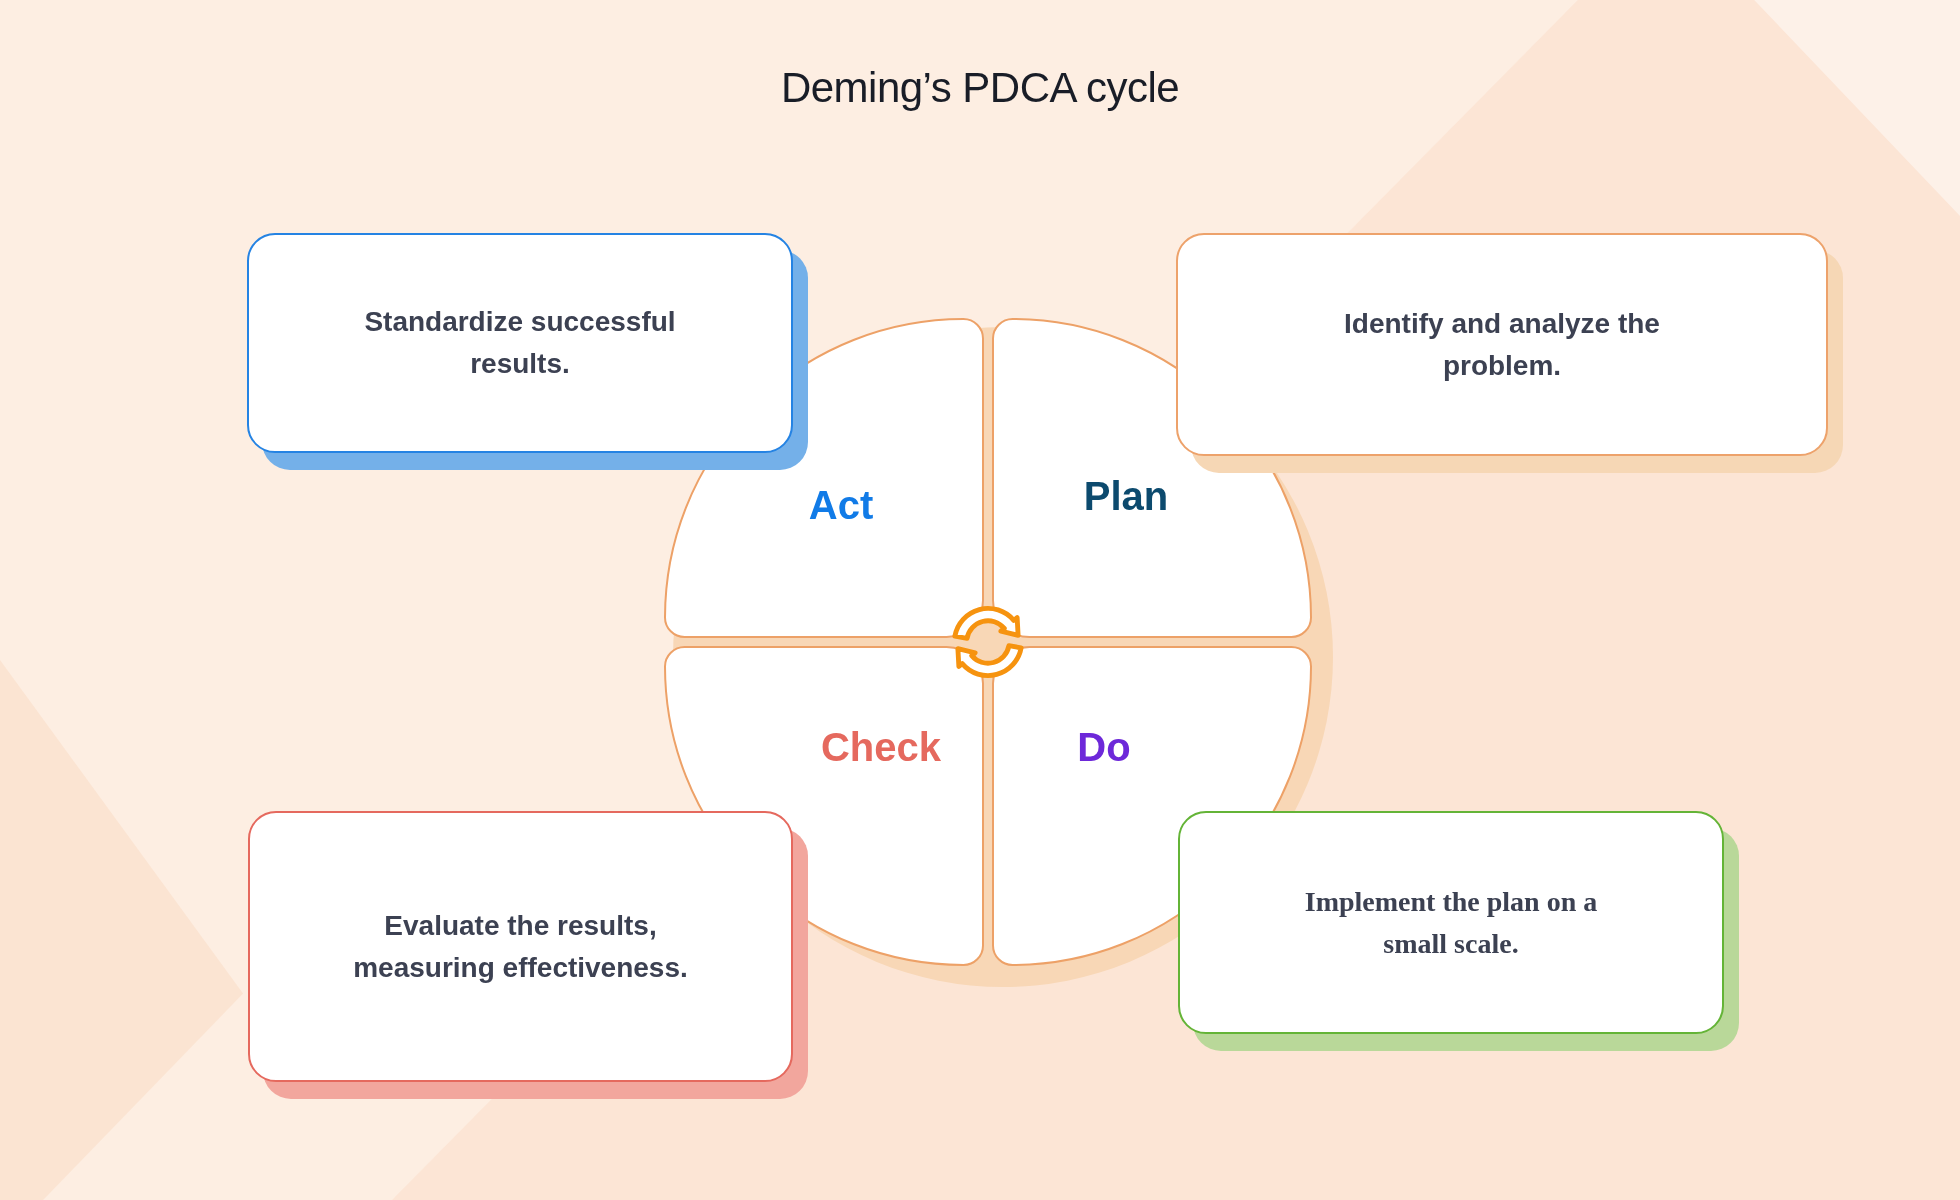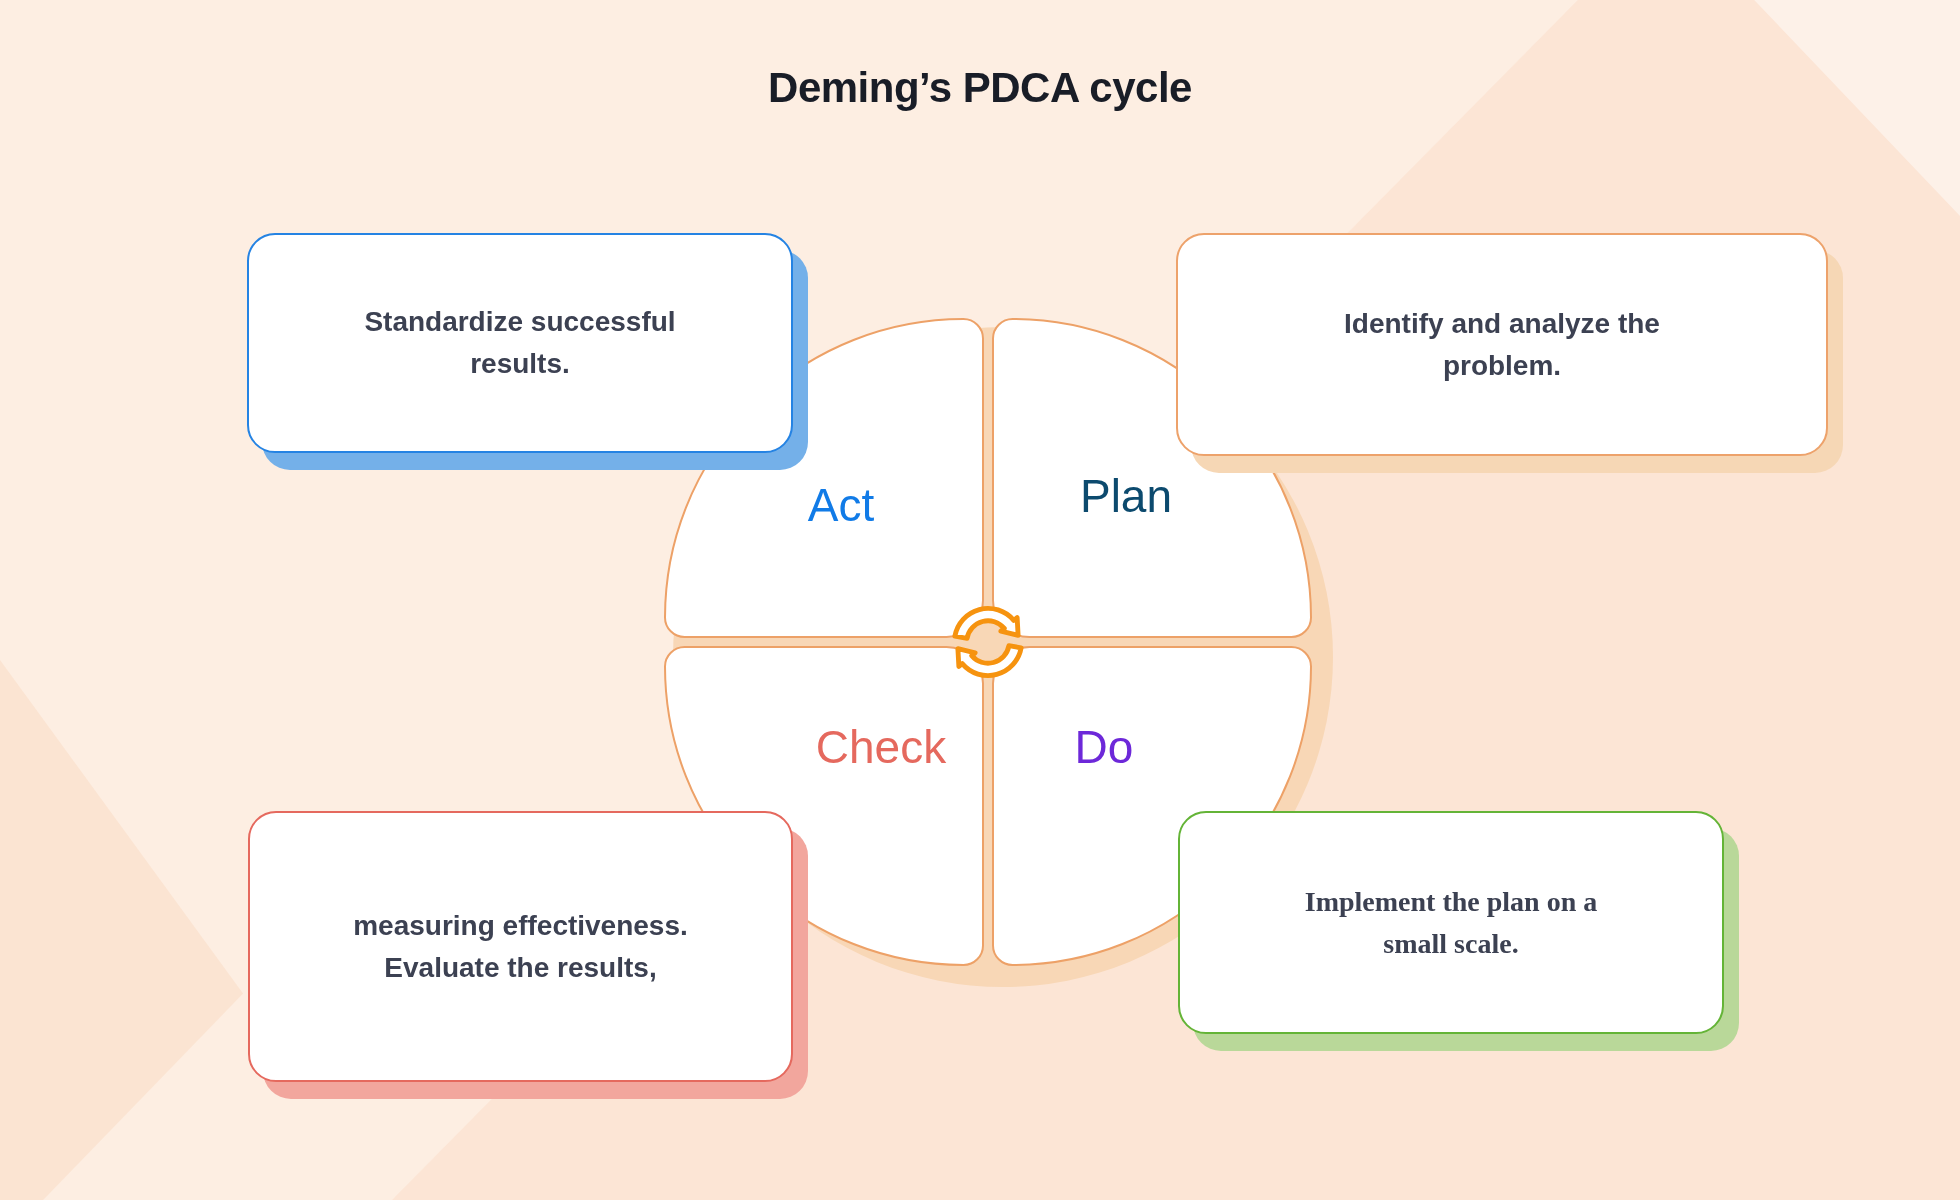--- a/index.html
+++ b/index.html
@@ -9,40 +9,40 @@
     font-family:"Liberation Sans", sans-serif;
   }
   
   .decor{position:absolute;inset:0;pointer-events:none;}
   .decor-tr{background:rgba(247,189,148,.16);clip-path:polygon(80.5% 0%,100% 0%,100% 100%,20% 100%);}
   .decor-corner{background:rgba(255,255,255,.45);clip-path:polygon(89.5% 0%,100% 0%,100% 18%);}
   .decor-bl{background:rgba(247,189,148,.20);clip-path:polygon(0% 55%,12.4% 82.8%,2.2% 100%,0% 100%);}
 
   .title{
     position:absolute;left:0;top:64px;width:100%;text-align:center;
-    font-size:42px;font-weight:700;letter-spacing:-.5px;color:#191d27;
+    font-size:42px;font-weight:400;letter-spacing:-.5px;color:#191d27;
   }
 
   
   .circle-shadow{
     position:absolute;left:673px;top:327px;width:660px;height:660px;
     border-radius:50%;background:#f8d7b6;
   }
   .quad{
     position:absolute;width:320px;height:320px;background:#ffffff;
     border:2.5px solid #eda167;box-sizing:border-box;
   }
   .quad-act  {left:664px;top:318px;border-radius:320px 22px 40px 22px;}
   .quad-plan {left:992px;top:318px;border-radius:22px 320px 22px 40px;}
   .quad-check{left:664px;top:646px;border-radius:22px 40px 22px 320px;}
   .quad-do   {left:992px;top:646px;border-radius:40px 22px 320px 22px;}
 
   .quad-label{
     position:absolute;transform:translate(-50%,-50%);
-    font-size:46px;font-weight:400;white-space:nowrap;
+    font-size:40px;font-weight:700;white-space:nowrap;
   }
   .lbl-act  {left:841px; top:505px;color:#117be7;}
   .lbl-plan {left:1126px;top:496px;color:#0c4a6e;}
   .lbl-check{left:841px; top:747px;color:#e5695e;margin-left:40px;}
   .lbl-do   {left:1104px;top:747px;color:#6d28d9;}
 
   .center-icon{
     position:absolute;left:988px;top:642px;transform:translate(-50%,-50%);
     width:124px;height:124px;
   }
@@ -95,22 +95,22 @@
 
   <div class="card card-tr">
     <div class="txt">
       <div>Identify and analyze the</div>
       <div>problem.</div>
     </div>
   </div>
 
   <div class="card card-bl">
     <div class="txt">
+      <div>Evaluate the results,</div>
       <div>measuring effectiveness.</div>
-      <div>Evaluate the results,</div>
     </div>
   </div>
 
   <div class="card card-br">
     <div class="txt">
       <div>Implement the plan on a</div>
       <div>small scale.</div>
     </div>
   </div>
 

